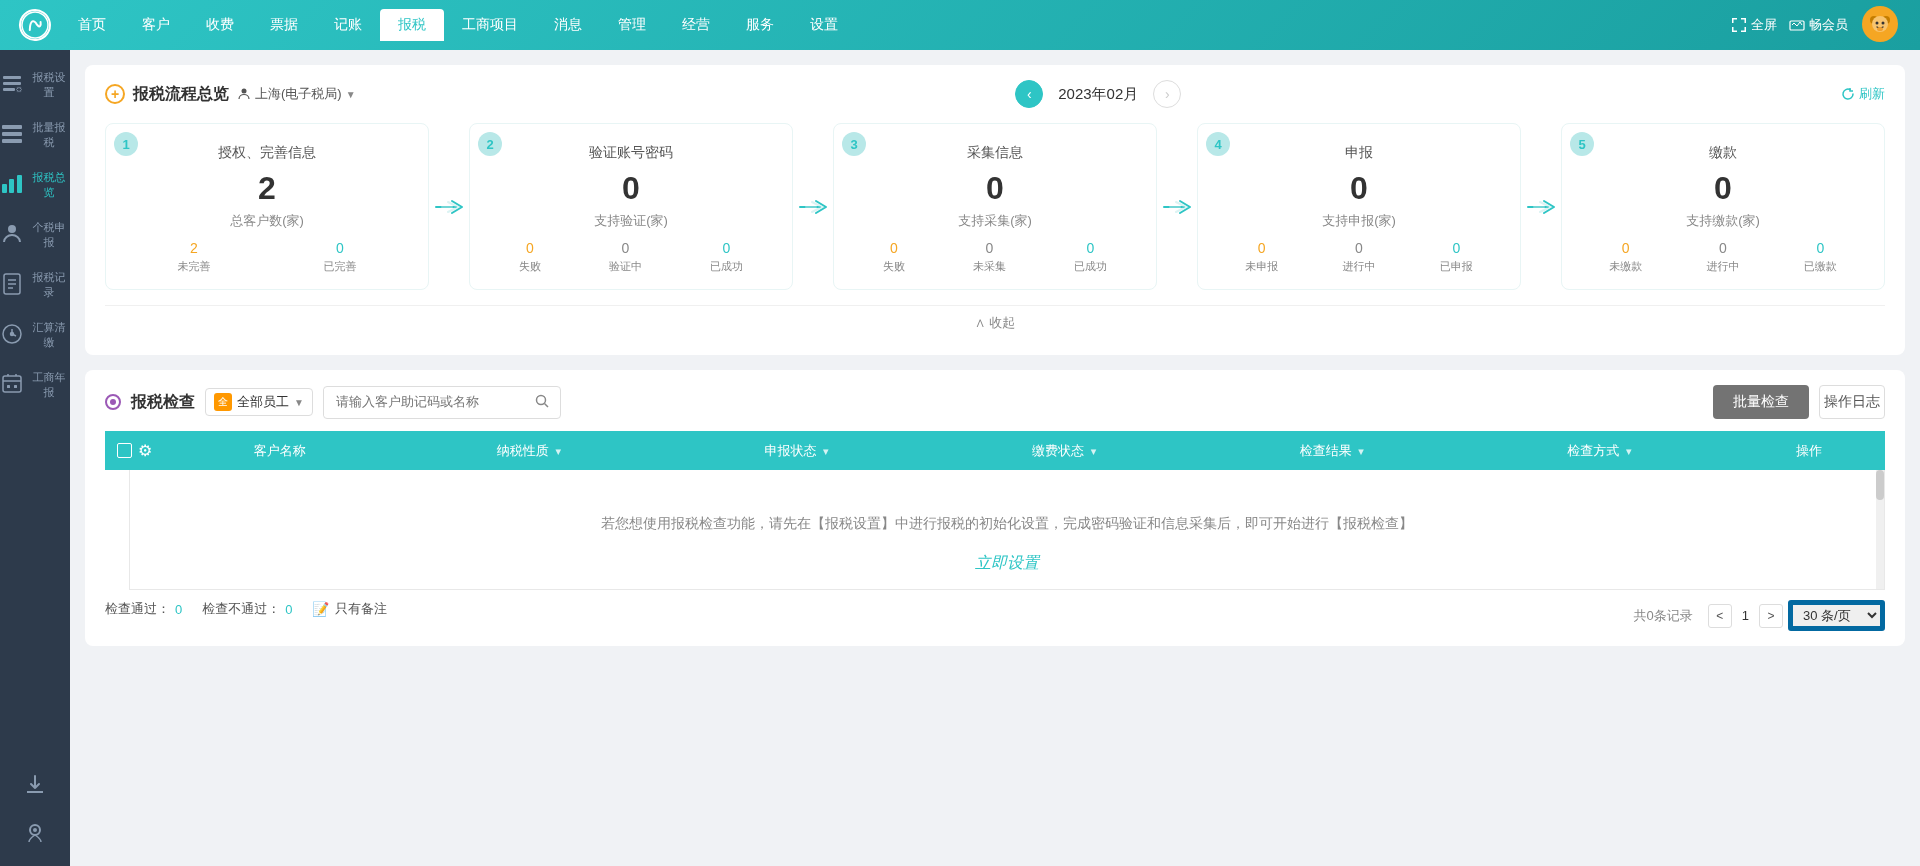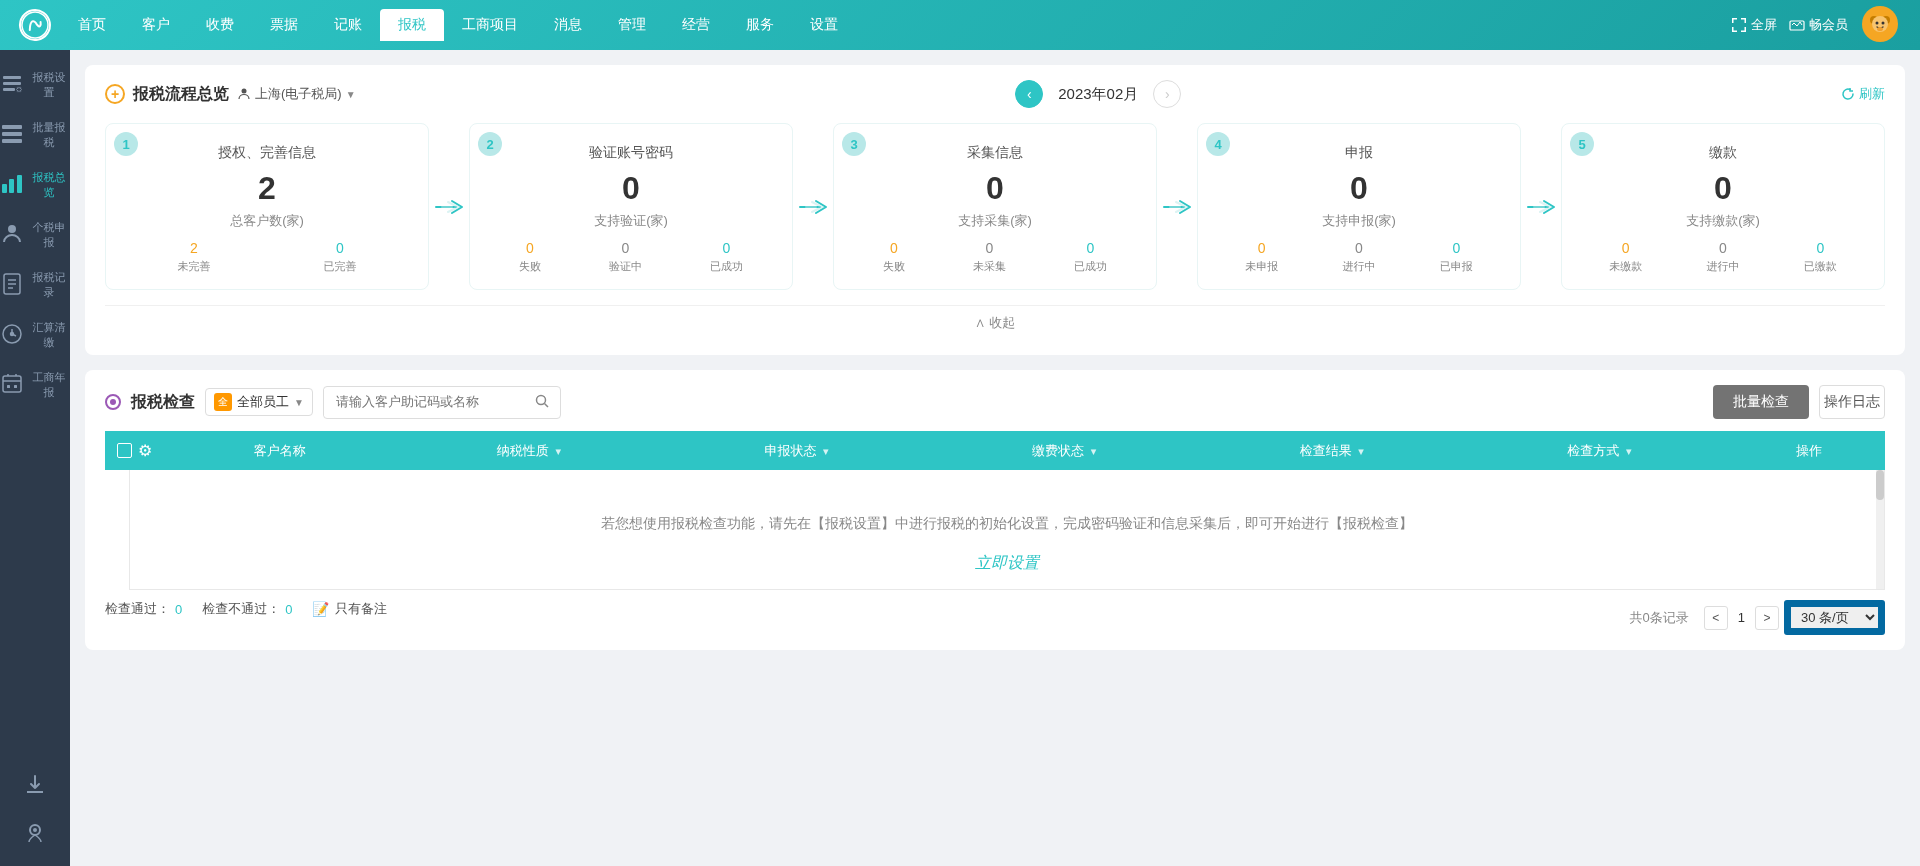--- a/index.html
+++ b/index.html
@@ -442,21 +442,21 @@
       cursor: pointer;
       font-size: 12px;
       color: #555;
     }
     .page-num {
       font-size: 13px;
       color: #333;
       padding: 0 5px;
     }
     .page-size-select {
-      border: 7px solid #0369a1;
+      border: 5px solid #0369a1;
       border-radius: 3px;
       padding: 2px 6px;
       font-size: 13px;
       color: #333;
       cursor: pointer;
     }
 
     
     .table-container {
       position: relative;

